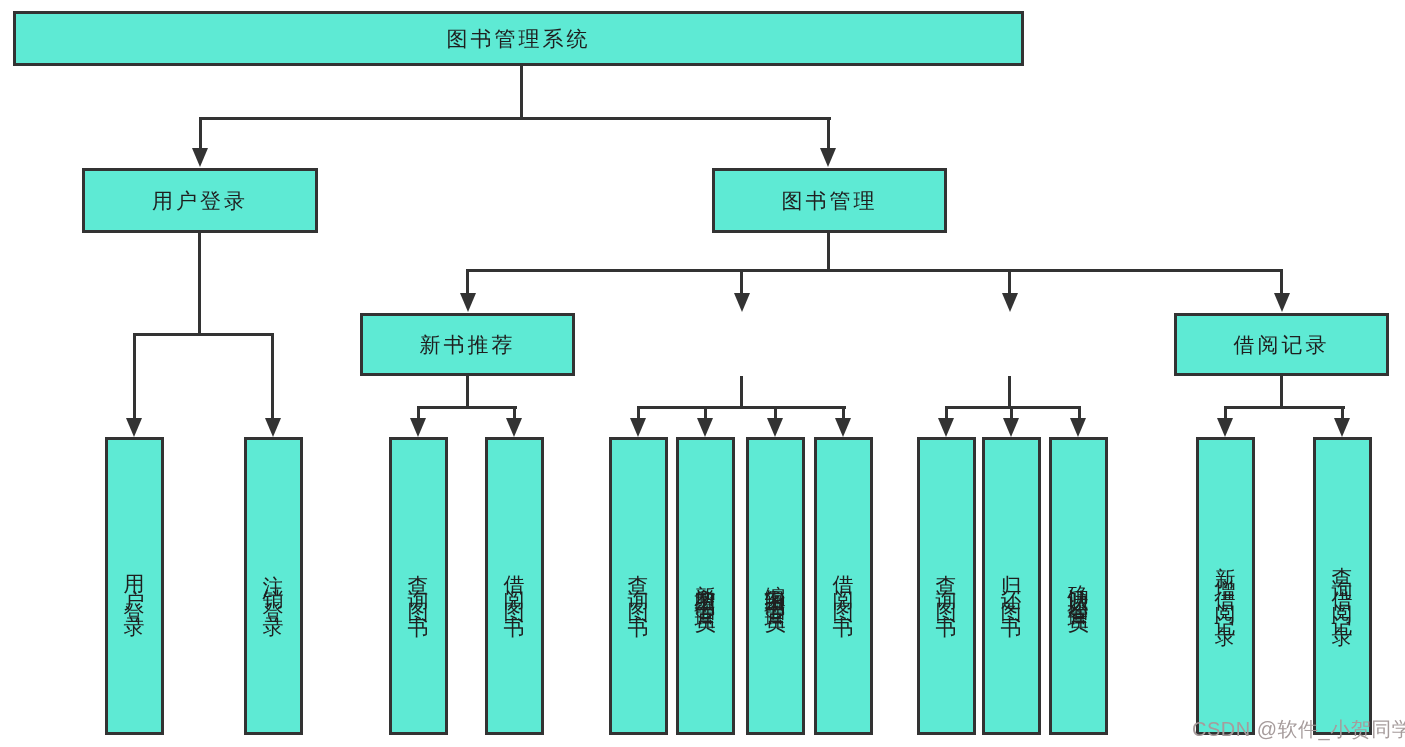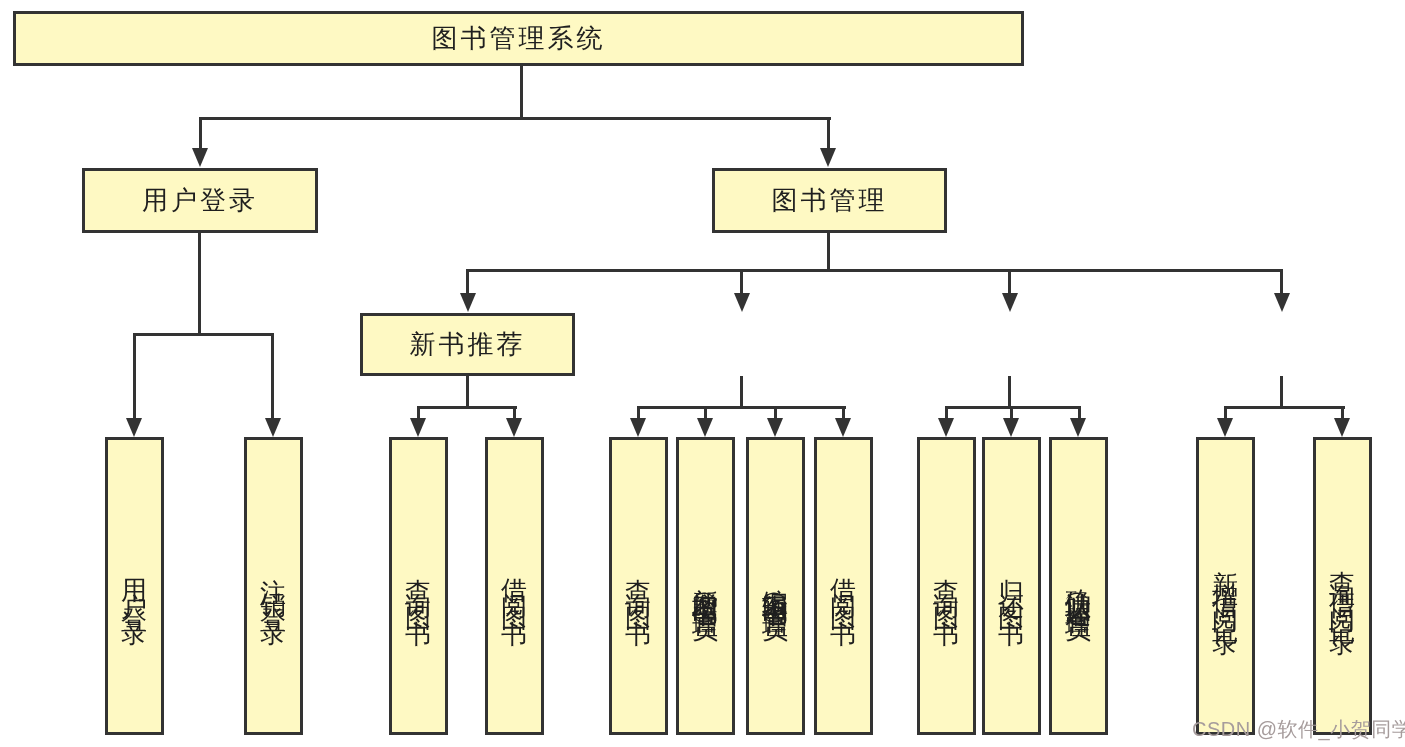--- a/index.html
+++ b/index.html
@@ -6,24 +6,24 @@
     --line:#333333; --box-border:#333333; --text:#1f1f1f;
     --watermark:#a69c9c; --background:#ffffff;
   }
   html,body{margin:0;padding:0;}
   body{background:#e9e9e9;font-family:"Liberation Sans",sans-serif;}
   .canvas{
     position:relative;width:1405px;height:747px;background:var(--background);
     overflow:hidden;color:var(--text);
   }
   .box{
-    position:absolute;box-sizing:border-box;background:#fef9c3;
+    position:absolute;box-sizing:border-box;background:#5eead4;
     border:3px solid var(--box-border);
     display:flex;align-items:center;justify-content:center;
-    font-size:26px;letter-spacing:3px;white-space:nowrap;
+    font-size:21px;letter-spacing:3px;white-space:nowrap;
   }
   .root{border-width:3px;}
   .leaf{border-width:3px;}
   .vtext{
     writing-mode:vertical-rl;text-orientation:mixed;
     line-height:1;display:block;
   }
   .sp-lg .vtext{letter-spacing:14px;}
   .sp-md .vtext{letter-spacing:12px;}
   .sp-sm .vtext{letter-spacing:4px;}
@@ -104,20 +104,21 @@
   <div class="ln" style="left:1341px;top:406px;width:3px;height:16px"></div>
   <div class="ah" style="left:1217px;top:418px"></div>
   <div class="ah" style="left:1334px;top:418px"></div>
 
   <div class="box root" style="left:13px;top:11px;width:1011px;height:55px">图书管理系统</div>
 
   <div class="box" style="left:82px;top:168px;width:236px;height:65px">用户登录</div>
   <div class="box" style="left:712px;top:168px;width:235px;height:65px">图书管理</div>
 
   <div class="box mid" style="left:360px;top:313px;width:215px;height:63px">新书推荐</div>
+  <div class="box mid" style="left:1174px;top:313px;width:215px;height:63px">借阅记录</div>
 
   <div class="box leaf sp-lg" style="left:105px;top:437px;width:59px;height:298px">
     <span class="vtext">用户登录</span>
   </div>
   <div class="box leaf sp-lg" style="left:244px;top:437px;width:59px;height:298px">
     <span class="vtext">注销登录</span>
   </div>
 
   <div class="box leaf sp-lg" style="left:389px;top:437px;width:59px;height:298px">
     <span class="vtext">查询图书</span>

